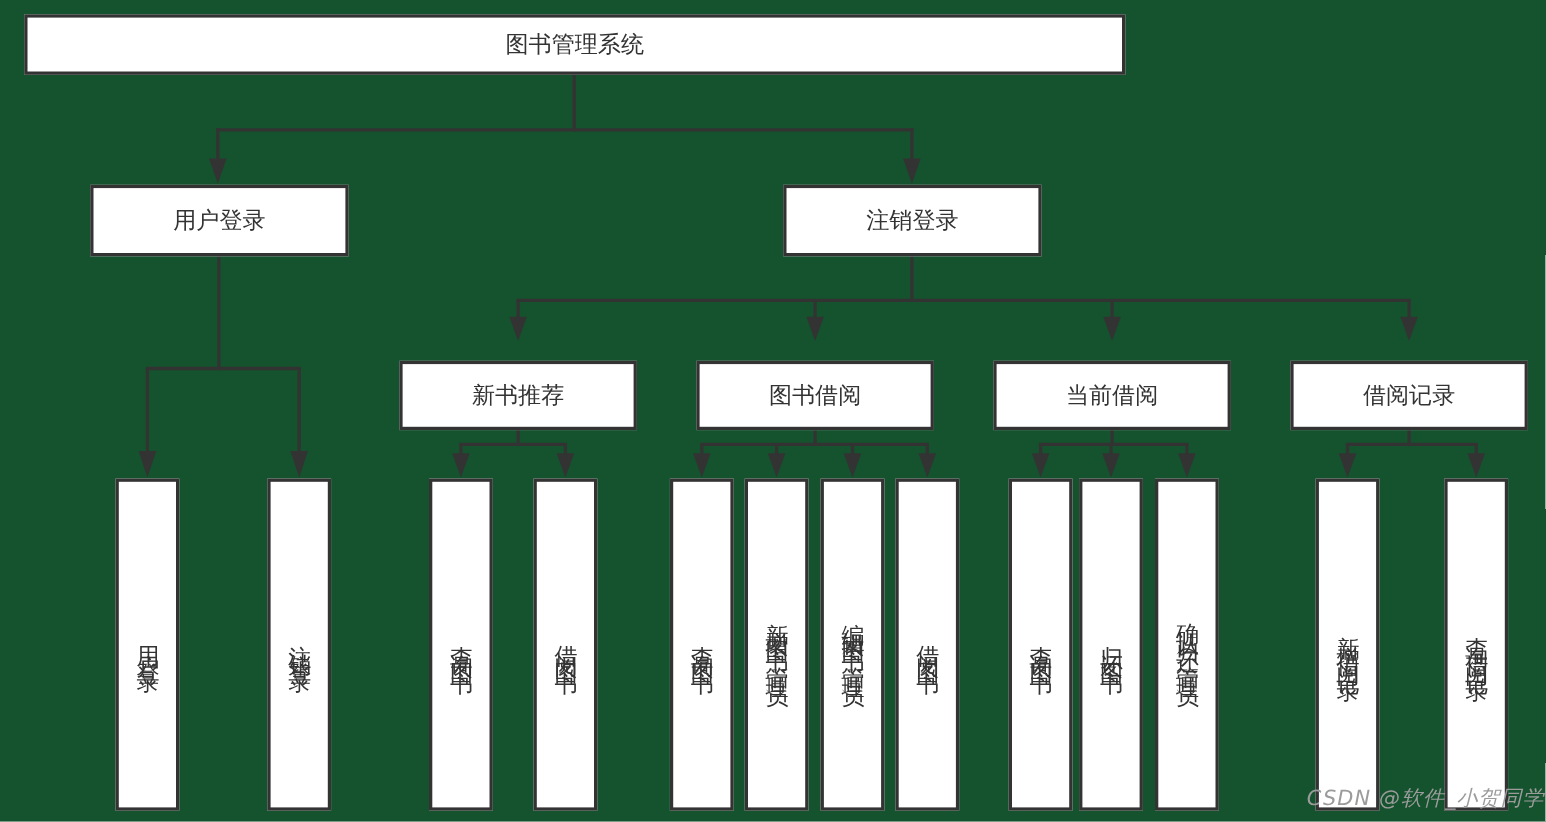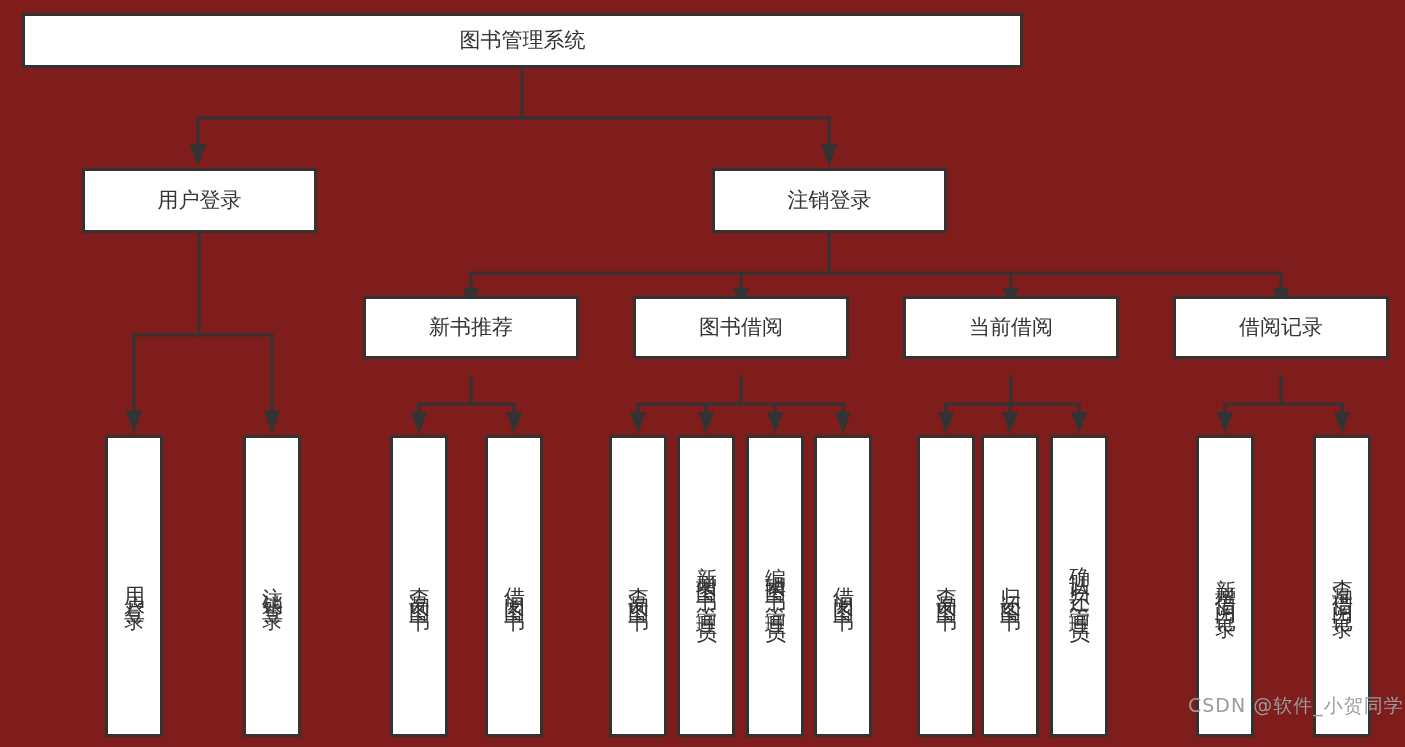--- a/index.html
+++ b/index.html
@@ -1,36 +1,36 @@
 <!DOCTYPE html>
 <html><head>
 <meta charset="utf-8">
 <style>
   html,body{margin:0;padding:0;background:#ffffff;}
   .canvas{
-    position:relative;width:1405px;height:747px;background:#7f1d1d;
+    position:relative;width:1405px;height:747px;background:#14532d;
     font-family:"DejaVu Sans","Liberation Sans",sans-serif;color:#333333;overflow:hidden;
   }
   .wires{position:absolute;left:0;top:0;z-index:1;}
   .box{
     position:absolute;box-sizing:border-box;border:3px solid #333333;background:#ffffff;
     display:flex;align-items:center;justify-content:center;z-index:2;
     font-size:21px;line-height:1;white-space:nowrap;
   }
   .root{left:22px;top:13px;width:1001px;height:55px;}
   .l2{top:168px;width:235px;height:65px;}
-  .l3{top:296px;width:216px;height:63px;}
+  .l3{top:328px;width:216px;height:63px;}
   .leaf{
     top:435px;width:58px;height:302px;
     writing-mode:vertical-rl;text-orientation:mixed;
     font-size:21px;letter-spacing:8px;white-space:normal;
   }
   .watermark{
-    position:absolute;left:1188px;top:693px;z-index:5;
-    font-size:19px;letter-spacing:1px;color:#9b9b9b;white-space:nowrap;
+    position:absolute;left:1188px;top:713px;z-index:5;
+    font-size:19px;letter-spacing:1px;color:#9b9b9b;white-space:nowrap;font-style:italic;
   }
 </style>
 </head>
 <body>
 
 <div class="canvas">
 
   <svg class="wires" width="1405" height="747" viewBox="0 0 1405 747" stroke="#333333" stroke-width="3" fill="#333333">
 
     <g>

